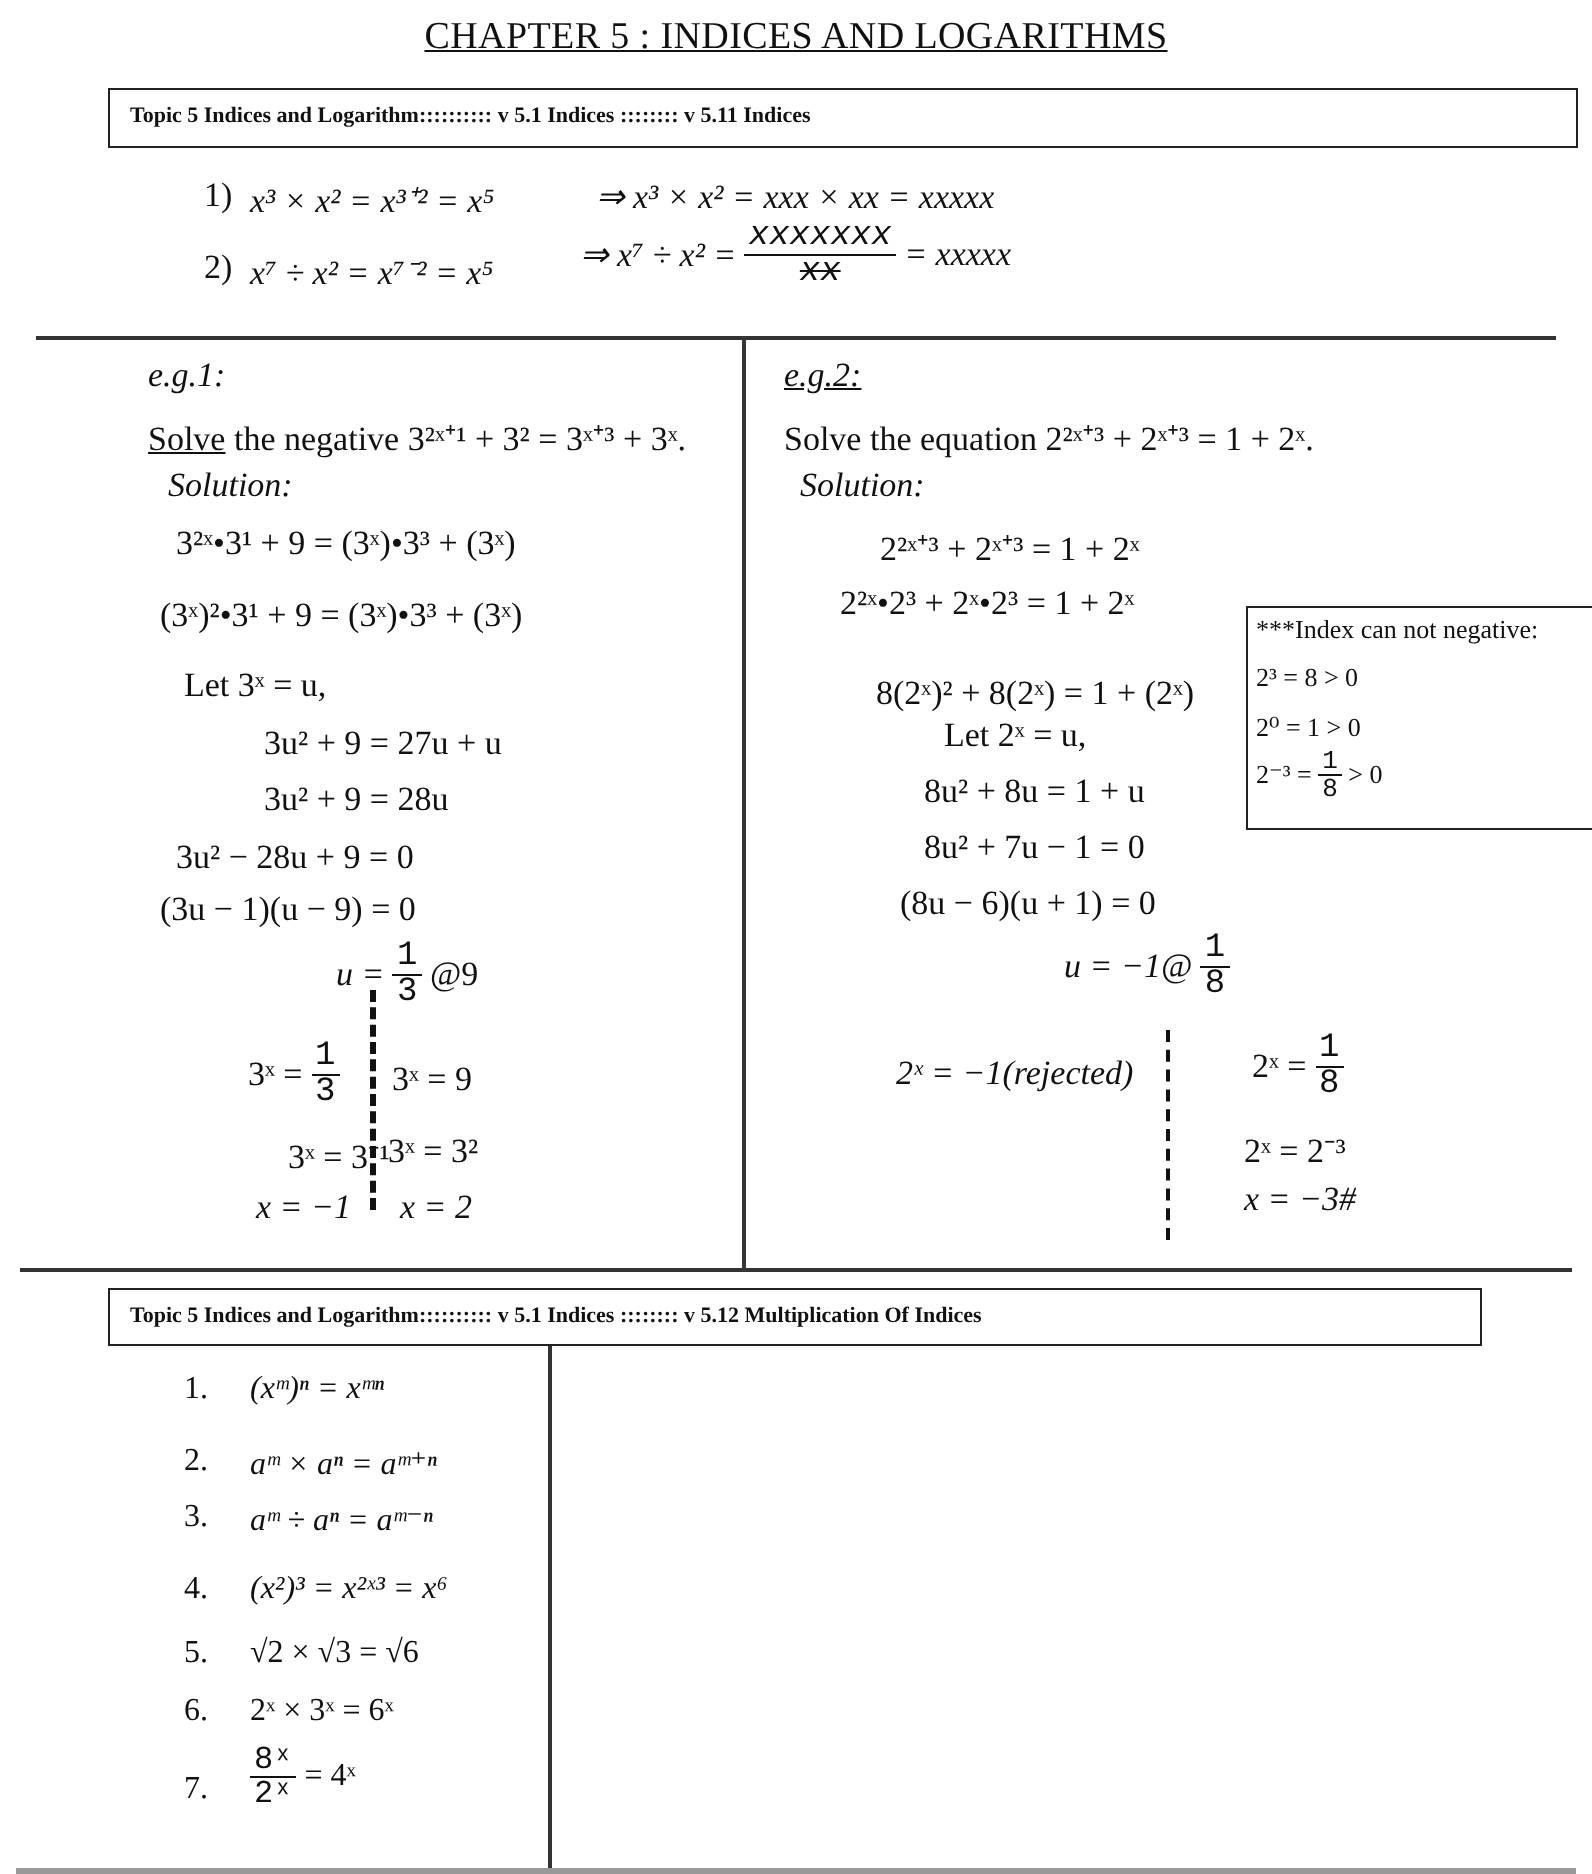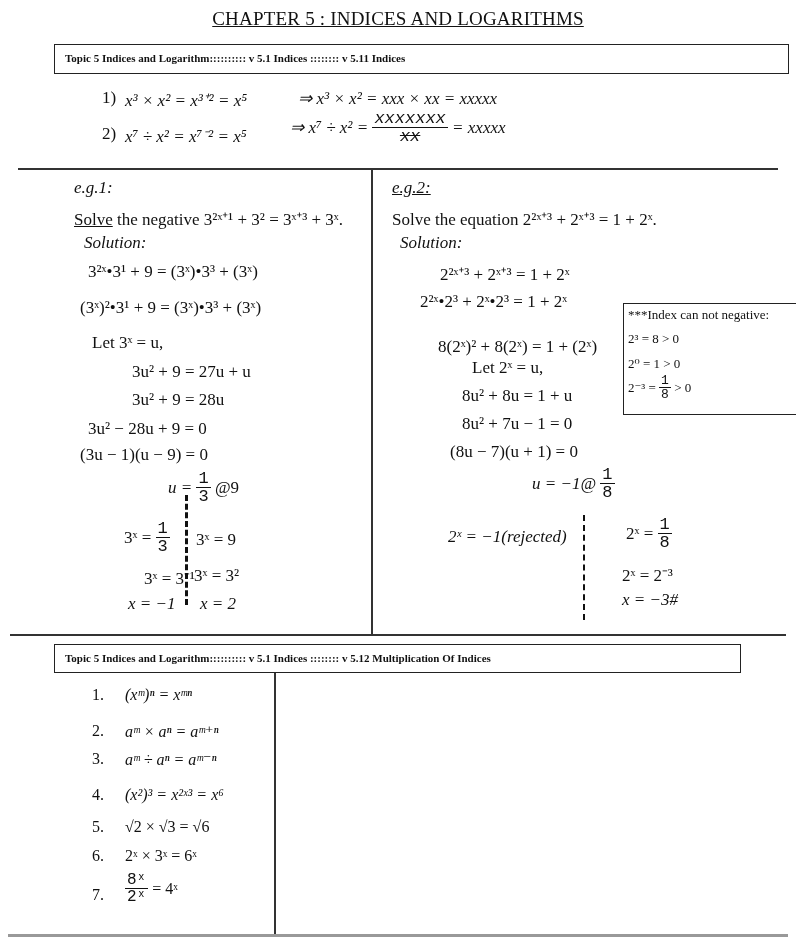--- a/index.html
+++ b/index.html
@@ -94,21 +94,21 @@
 
 <div class="abs m i u" style="left:392px; top:178px;">e.g.2:</div>
 <div class="abs m" style="left:392px; top:207px;">Solve the equation 2²ˣ⁺³ + 2ˣ⁺³ = 1 + 2ˣ.</div>
 <div class="abs m i" style="left:400px; top:233px;">Solution:</div>
 <div class="abs m" style="left:440px; top:262px;">2²ˣ⁺³ + 2ˣ⁺³ = 1 + 2ˣ</div>
 <div class="abs m" style="left:420px; top:292px;">2²ˣ•2³ + 2ˣ•2³ = 1 + 2ˣ</div>
 <div class="abs m" style="left:438px; top:325px;margin-top:12px;">8(2ˣ)² + 8(2ˣ) = 1 + (2ˣ)</div>
 <div class="abs m" style="left:472px; top:358px;">Let 2ˣ = u,</div>
 <div class="abs m" style="left:462px; top:386px;">8u² + 8u = 1 + u</div>
 <div class="abs m" style="left:462px; top:414px;">8u² + 7u − 1 = 0</div>
-<div class="abs m" style="left:450px; top:442px;">(8u − 7)(u + 1) = 0</div>
+<div class="abs m" style="left:450px; top:442px;">(8u − 6)(u + 1) = 0</div>
 
 <div class="abs m" style="left:532px; top:466px;">
   <span class="i" style="vertical-align:middle;">u = −1@</span>
   <span class="frac">
     <span class="n">1</span>
     <span class="d">8</span>
   </span>
 </div>
 <div class="dash" style="left:583px; top:515px; height:105px;"></div>
 

